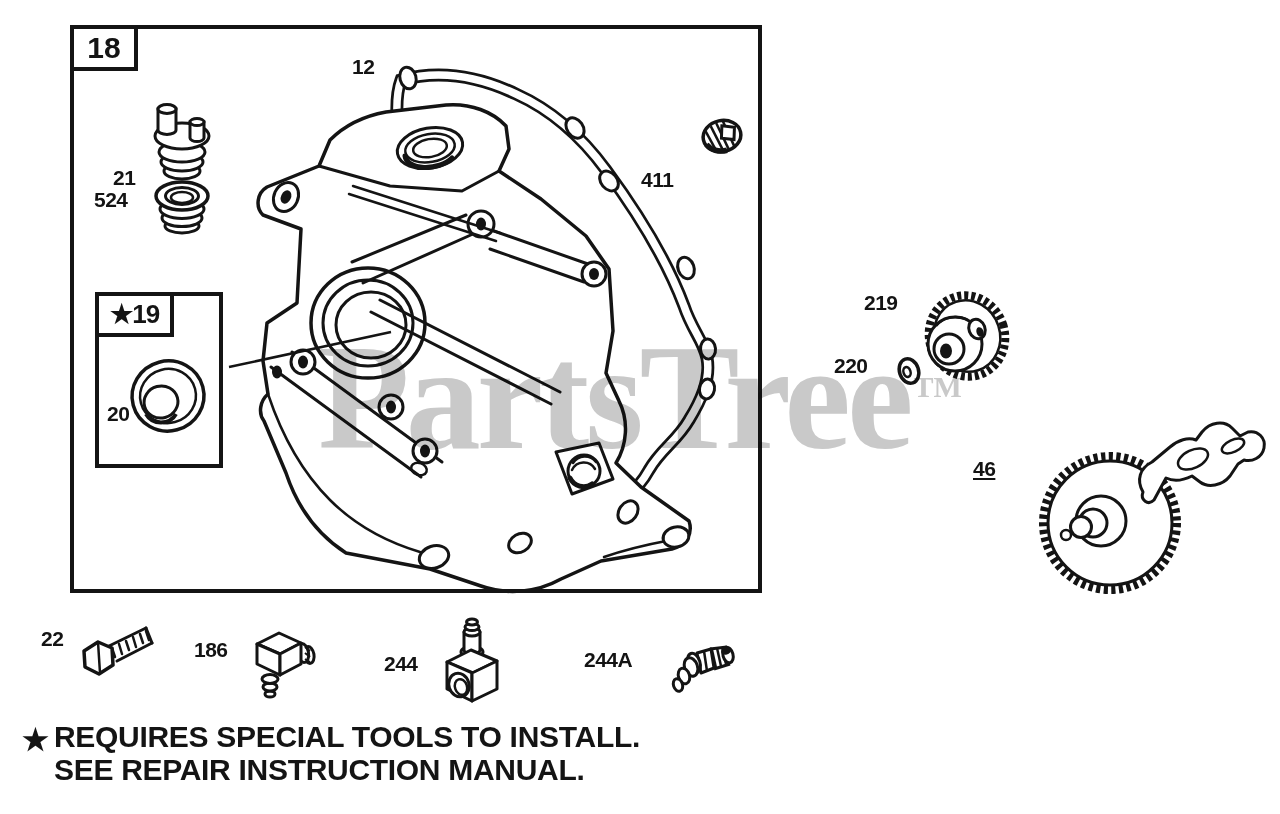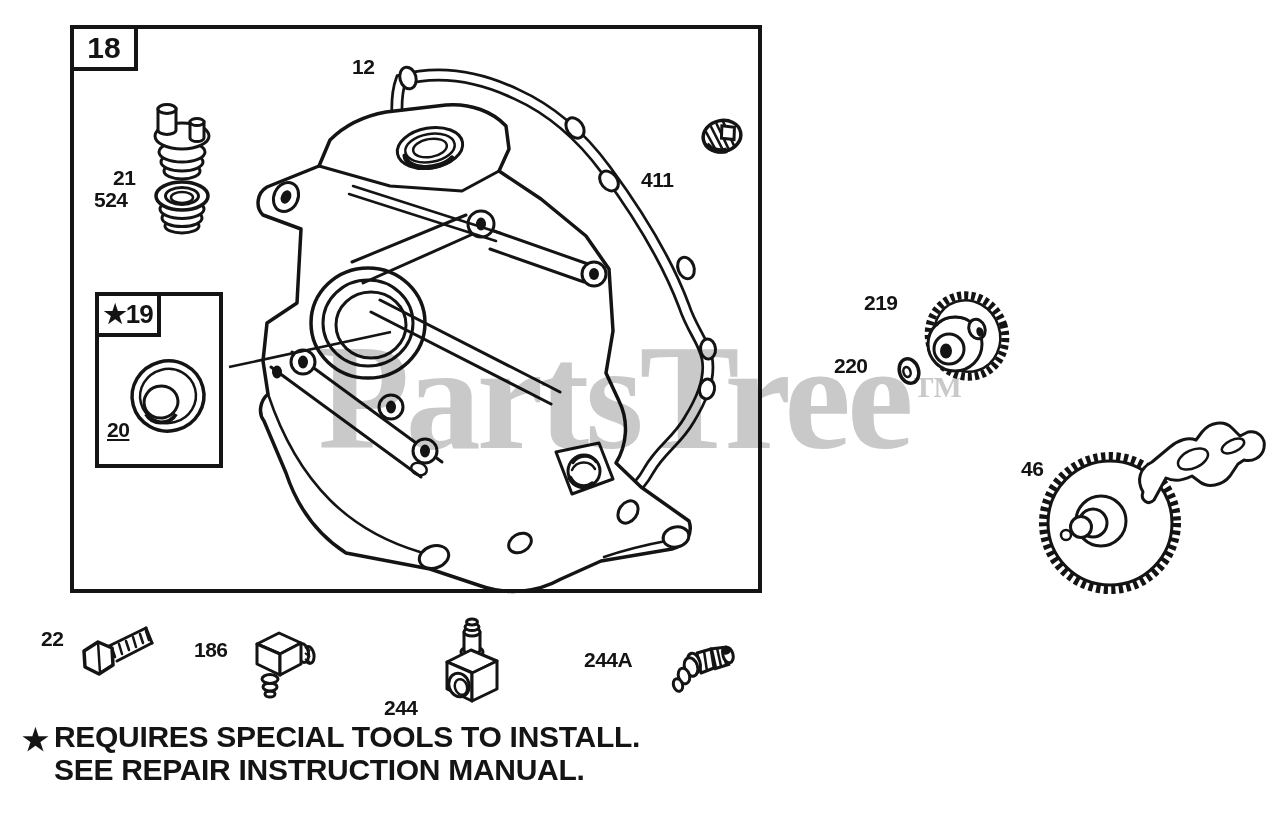--- a/index.html
+++ b/index.html
@@ -237,35 +237,35 @@
       <ellipse cx="684" cy="676" rx="5.5" ry="8" transform="rotate(-18 684 676)" fill="#ffffff" stroke-width="3"></ellipse>
       <ellipse cx="678" cy="685" rx="4.5" ry="6.5" transform="rotate(-18 678 685)" fill="#ffffff" stroke-width="3"></ellipse>
     </g>
   </svg>
 
   <div class="box" style="left:70px;top:25px;width:692px;height:568px;"></div>
   <div class="box fig-box" style="left:70px;top:25px;width:68px;height:46px;">
     <span class="fig-label">18</span>
   </div>
   <div class="box" style="left:95px;top:292px;width:128px;height:176px;"></div>
-  <div class="box star-box" style="left:95px;top:292px;width:66px;height:45px;">
+  <div class="box star-box" style="left:95px;top:292px;width:79px;height:45px;">
     <span class="star-label">★19</span>
   </div>
 
   <div class="callout" style="left:352px;top:55px;">12</div>
   <div class="callout" style="left:113px;top:119px;margin-top:47px;">21</div>
   <div class="callout" style="left:94px;top:188px;">524</div>
   <div class="callout" style="left:641px;top:123px;margin-top:45px;">411</div>
-  <div class="callout" style="left:107px;top:418px;text-decoration:underline;">20</div>
+  <div class="callout" style="left:107px;top:402px;">20</div>
   <div class="callout" style="left:864px;top:291px;">219</div>
   <div class="callout" style="left:834px;top:354px;">220</div>
-  <div class="callout" style="left:1021px;top:457px;">46</div>
+  <div class="callout" style="left:973px;top:457px;text-decoration:underline;">46</div>
   <div class="callout" style="left:41px;top:627px;">22</div>
   <div class="callout" style="left:194px;top:638px;">186</div>
-  <div class="callout" style="left:384px;top:652px;margin-top:44px;">244</div>
+  <div class="callout" style="left:384px;top:652px;">244</div>
   <div class="callout" style="left:584px;top:648px;">244A</div>
 
   <div class="footnote">
     <span class="star">★</span>
     <div class="lines">
       <div>REQUIRES SPECIAL TOOLS TO INSTALL.</div>
       <div>SEE REPAIR INSTRUCTION MANUAL.</div>
     </div>
   </div>
 

